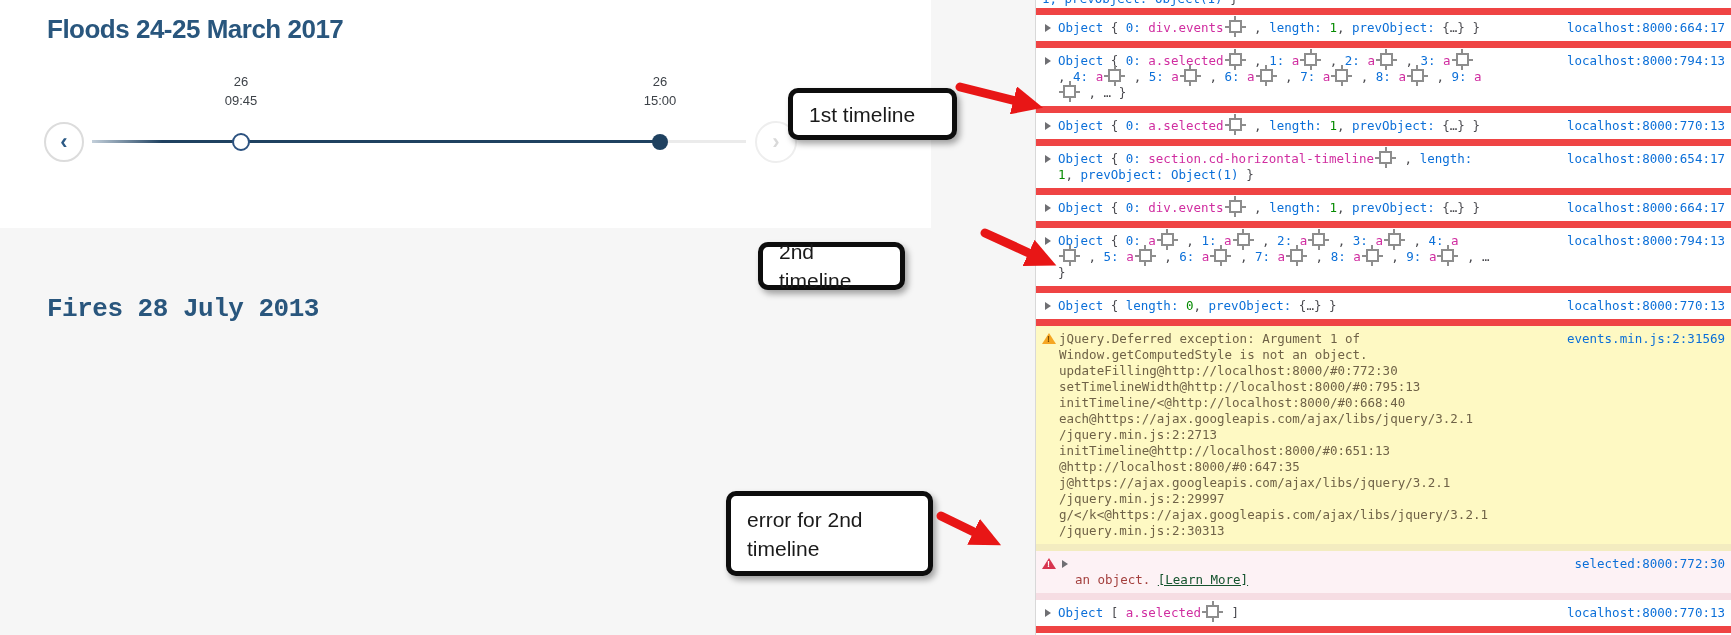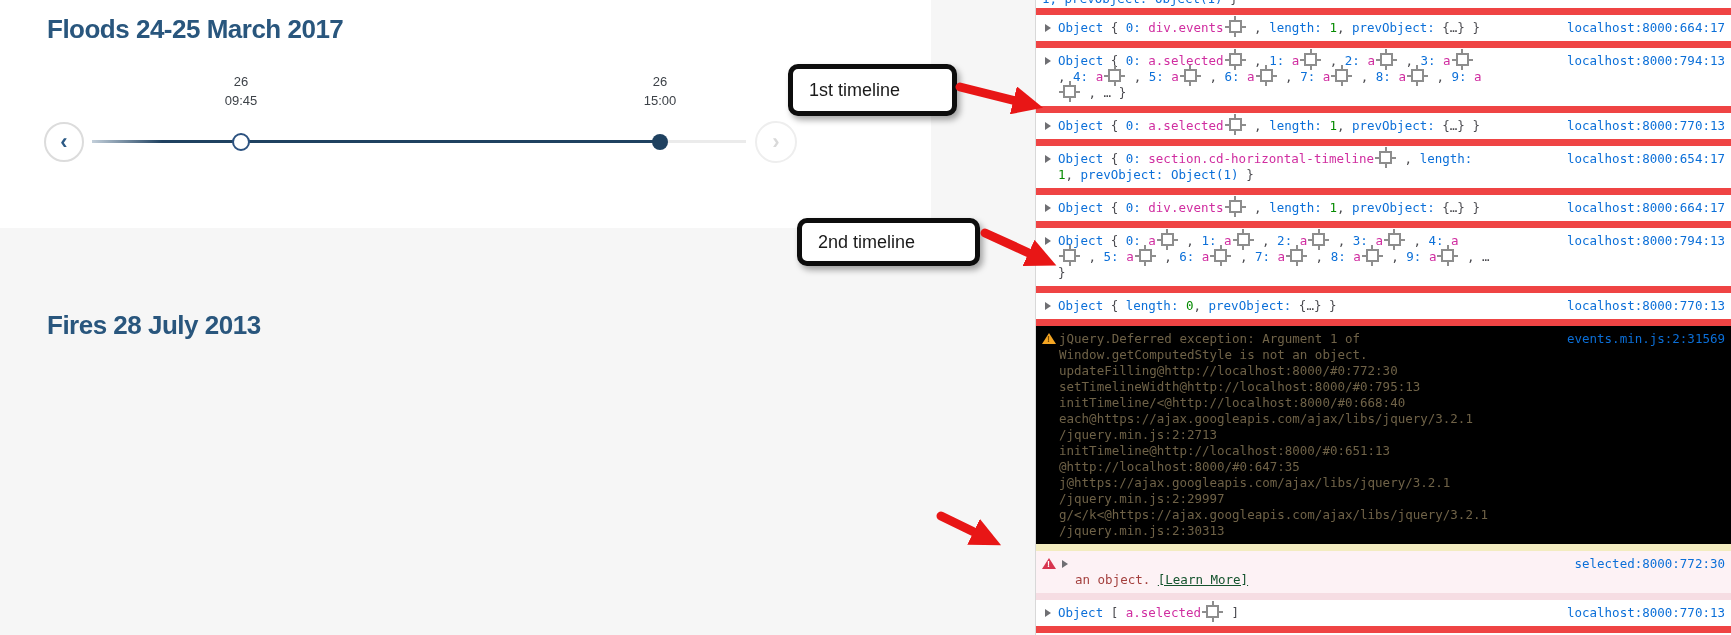--- a/index.html
+++ b/index.html
@@ -3,21 +3,21 @@
 <meta charset="utf-8">
 <style>
   html,body{margin:0;padding:0;background:#fff;}
   .page{position:relative;width:1731px;height:635px;overflow:hidden;font-family:"Liberation Sans",sans-serif;background:#fff;}
 
   
   .left-pane{position:absolute;left:0;top:0;width:1035px;height:635px;background:#f6f6f6;border-right:1px solid #d8d8d8;}
   .floods-card{position:absolute;left:0;top:0;width:931px;height:228px;background:#ffffff;}
   .h-title{position:absolute;left:47px;margin:0;font-size:26px;font-weight:bold;color:#29567d;letter-spacing:-0.5px;font-family:"Liberation Sans",sans-serif;}
   #floods-title{top:14px;}
-  #fires-title{top:310px;}
+  #fires-title{top:294px;font-family:Liberation Mono, monospace;}
 
   
   .tl-nav{position:absolute;box-sizing:border-box;border-radius:50%;background:transparent;cursor:pointer;padding:0;display:flex;align-items:center;justify-content:center;font-size:22px;font-weight:bold;line-height:1;}
   .tl-prev{left:44px;top:122px;width:40px;height:40px;border:2px solid #dcdcdc;color:#2c5a85;}
   .tl-next{left:755px;top:121px;width:42px;height:42px;border:2px solid #eeeeee;color:#d9d9d9;}
   .tl-track{position:absolute;left:92px;top:140px;width:654px;height:3px;background:#ebebeb;}
   .tl-fill{position:absolute;left:92px;top:140px;width:568px;height:3px;background:linear-gradient(to right,#c3cfda,#1f4160 70px);}
   .tl-dot{position:absolute;box-sizing:border-box;border-radius:50%;cursor:pointer;}
   .tl-dot.open{width:18px;height:18px;background:#ffffff;border:2px solid #2c5280;}
   .tl-dot.selected{width:16px;height:16px;background:#1f4160;border:none;}
@@ -31,35 +31,35 @@
   .twisty{flex:none;width:0;height:0;border-left:6px solid #6f6f73;border-top:4px solid transparent;border-bottom:4px solid transparent;margin:4px 7px 0 3px;cursor:pointer;}
   .msg{width:440px;}
   .source-link{margin-left:auto;color:#0b6fd8;text-decoration:none;white-space:nowrap;padding-left:8px;cursor:pointer;}
   .seg-kw,.seg-prop{color:#0b6fd8;}
   .seg-num{color:#058b00;}
   .seg-node{color:#d02da0;}
   .seg-plain{color:#4a4a4f;}
   .node-icon{display:inline-block;position:relative;width:9px;height:9px;border:2px solid #8d8d8d;background:#fff;margin:0 5px -1px 5px;cursor:pointer;}
   .node-icon::before{content:'';position:absolute;left:-6px;top:calc(50% - 1px);width:4px;height:2px;background:#8d8d8d;box-shadow:17px 0 0 #8d8d8d;}
   .node-icon::after{content:'';position:absolute;top:-6px;left:calc(50% - 1px);width:2px;height:4px;background:#8d8d8d;box-shadow:0 17px 0 #8d8d8d;}
-  .row-warn{background:#000000;border-bottom-color:#f3ecc0;color:#6f6247;}
+  .row-warn{background:#fef9c3;border-bottom-color:#f3ecc0;color:#6f6247;}
   .row-warn .warn-lines{white-space:pre-line;}
   .row-warn .undef{color:#8a8a8e;padding-left:7px;}
   .row-error{background:#fdf2f5;border-bottom-color:#f6dde3;color:#a4403e;}
   .learn{color:#14532d;text-decoration:underline;cursor:pointer;}
   .icon-warn,.icon-error{flex:none;position:relative;width:0;height:0;border-left:7px solid transparent;border-right:7px solid transparent;margin:2px 3px 0 0;}
   .icon-warn{border-bottom:11px solid #f5a623;}
   .icon-warn::after{content:'!';position:absolute;left:-2px;top:1px;font-family:"Liberation Sans",sans-serif;font-weight:bold;font-size:9px;line-height:10px;color:#7a4c00;}
   .icon-error{border-bottom:11px solid #d7354f;}
   .icon-error::after{content:'!';position:absolute;left:-2px;top:1px;font-family:"Liberation Sans",sans-serif;font-weight:bold;font-size:9px;line-height:10px;color:#fff;}
 
   
-  .callout{position:absolute;box-sizing:border-box;background:#fff;border:5px solid #0d0d0d;border-radius:10px;box-shadow:3px 4px 6px rgba(0,0,0,0.35);display:flex;align-items:center;padding:4px 16px;font-size:18px;color:#1a1a1a;line-height:29px;}
+  .callout{position:absolute;box-sizing:border-box;background:#fff;border:5px solid #0d0d0d;border-radius:10px;box-shadow:3px 4px 6px rgba(0,0,0,0.35);display:flex;align-items:center;padding:4px 16px;font-size:21px;color:#1a1a1a;line-height:29px;margin-top:24px;}
   #callout-1{left:788px;top:64px;width:169px;height:52px;}
-  #callout-2{left:797px;top:218px;width:183px;height:48px;}
+  #callout-2{left:758px;top:218px;width:147px;height:48px;}
   #callout-3{left:726px;top:467px;width:207px;height:85px;}
   .arrows{position:absolute;left:0;top:0;width:1731px;height:635px;pointer-events:none;}
 </style>
 </head>
 <body>
 
 <div class="page">
 
   <div class="left-pane">
     <div class="floods-card"></div>
@@ -164,20 +164,23 @@
         </div>
       </div>
   </div>
 
   <div class="callout" id="callout-1">
     <span>1st timeline</span>
   </div>
   <div class="callout" id="callout-2">
     <span>2nd timeline</span>
   </div>
+  <div class="callout" id="callout-3">
+    <span>error for 2nd timeline</span>
+  </div>
 
   <svg class="arrows" viewBox="0 0 1731 635">
     <defs>
       <marker id="ah" markerWidth="3.6" markerHeight="3.2" refX="0.3" refY="1.6" orient="auto" markerUnits="strokeWidth">
         <path d="M0,0 L3.4,1.6 L0,3.2 Z" fill="#e81616"></path>
       </marker>
     </defs>
     <line x1="960" y1="87" x2="1016" y2="101" stroke="#e81616" stroke-width="9" stroke-linecap="round" marker-end="url(#ah)"></line>
     <line x1="985" y1="233" x2="1031" y2="254" stroke="#e81616" stroke-width="9" stroke-linecap="round" marker-end="url(#ah)"></line>
     <line x1="941" y1="516" x2="976" y2="533" stroke="#e81616" stroke-width="9" stroke-linecap="round" marker-end="url(#ah)"></line>

